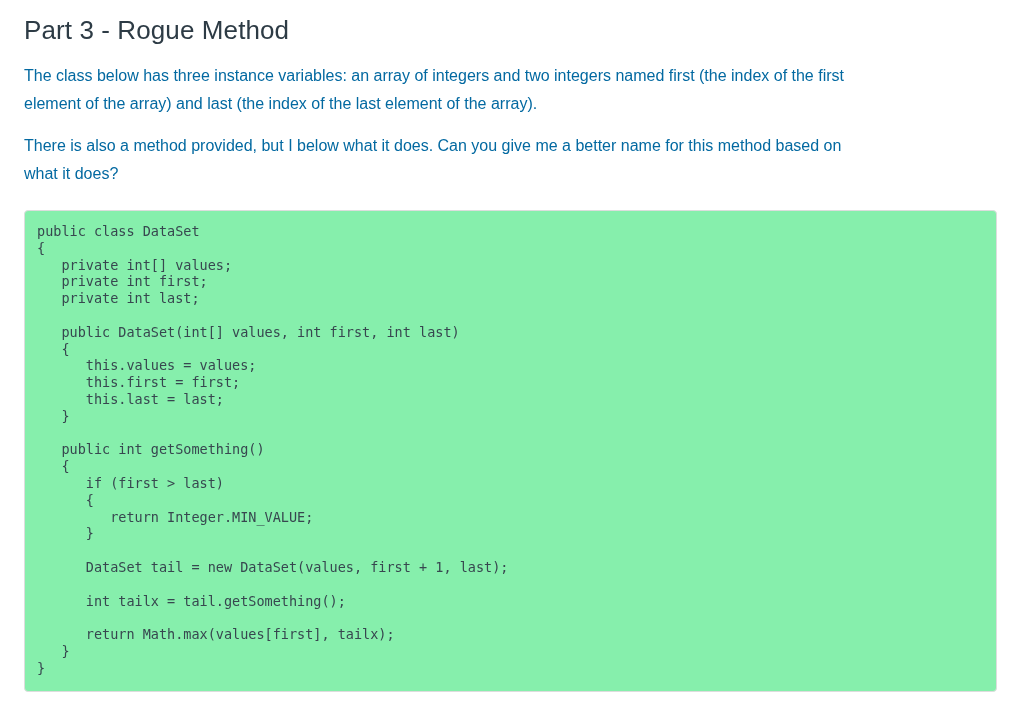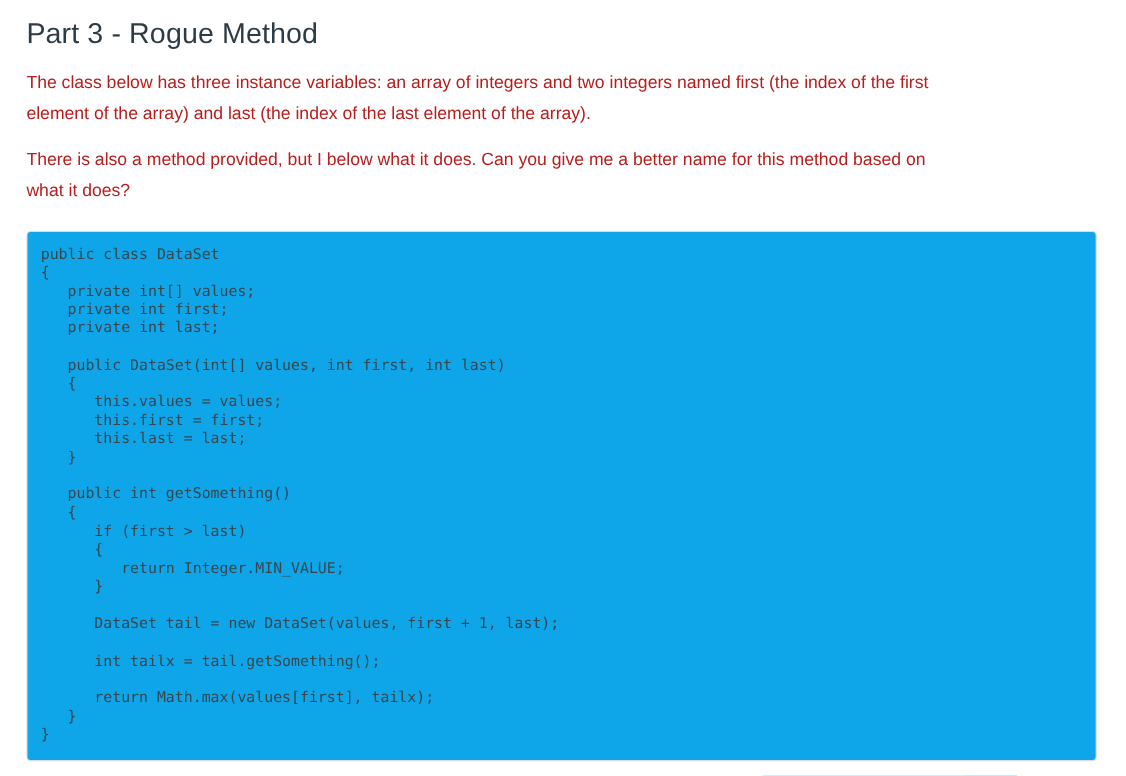--- a/index.html
+++ b/index.html
@@ -28,31 +28,31 @@
     line-height: 34px;
     font-weight: 300;
     color: #2d3b45;
     letter-spacing: 0.1px;
   }
   .prose {
     margin: 0;
     padding-top: 15px;
     font-size: 16px;
     line-height: 28px;
-    color: #b91c1c;
+    color: #0369a1;
     max-width: 942px;
   }
   .prose + .prose {
     padding-top: 14px;
   }
   .code-block {
     box-sizing: border-box;
     margin-top: 22px;
     width: 973px;
-    background: #0ea5e9;
+    background: #86efac;
     border: 1px solid #dddddd;
     border-radius: 4px;
     padding: 12px 12px 14px 12px;
     overflow: hidden;
   }
   .code-block pre {
     margin: 0;
     font-family: "DejaVu Sans Mono", "Liberation Mono", monospace;
     font-size: 13.5px;
     line-height: 16.8px;

